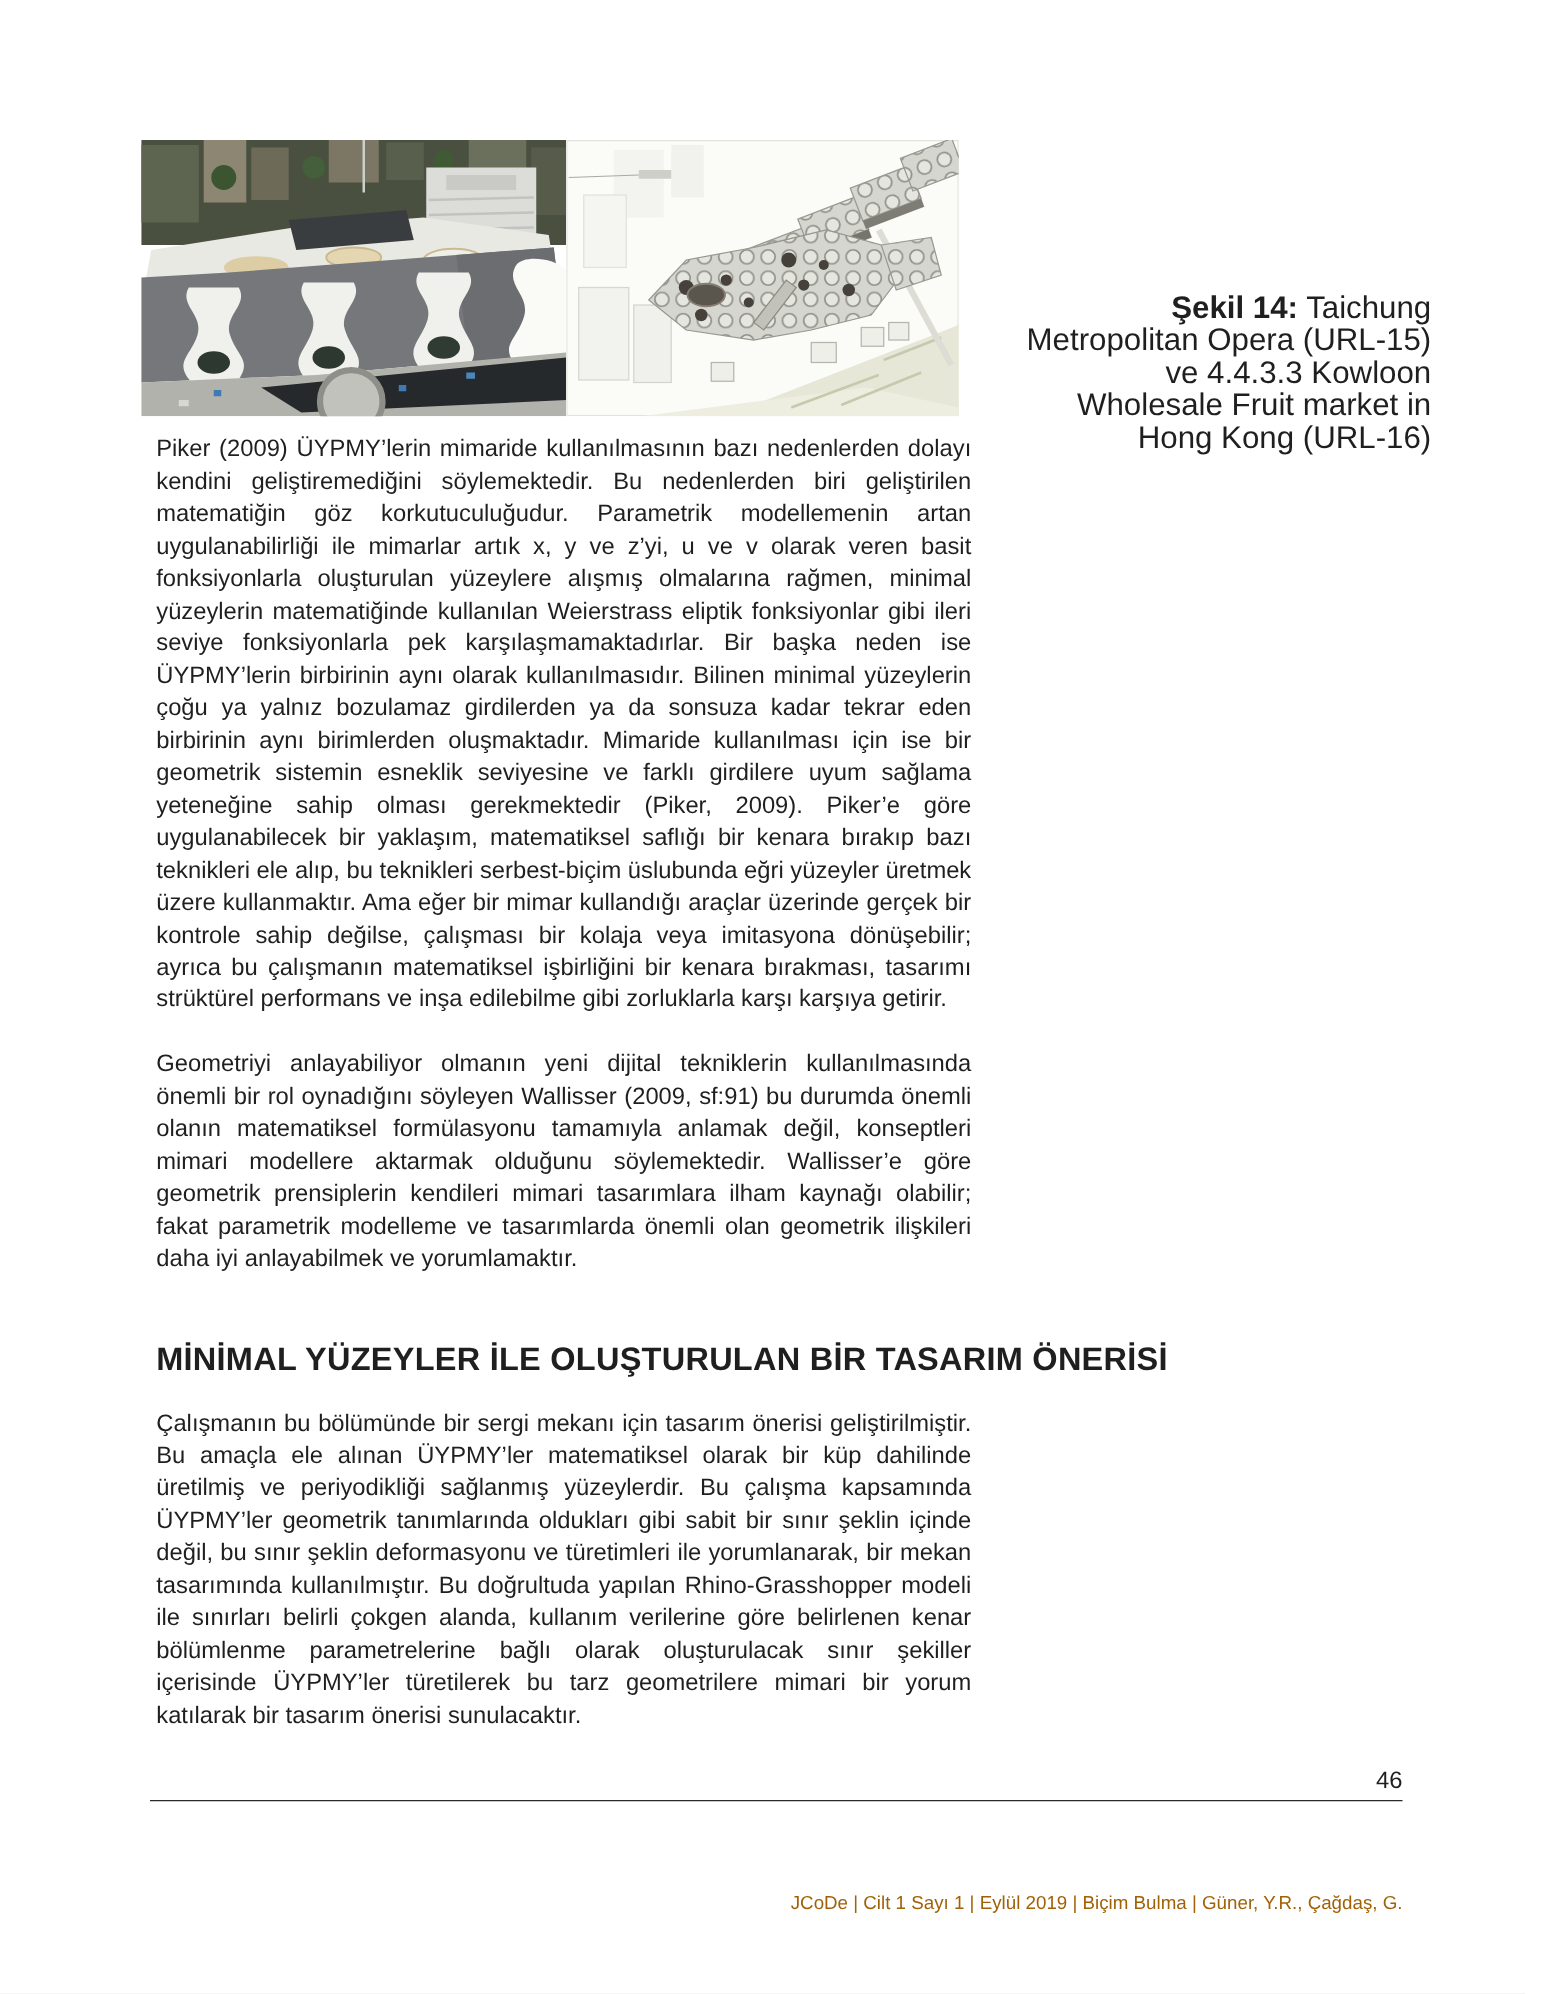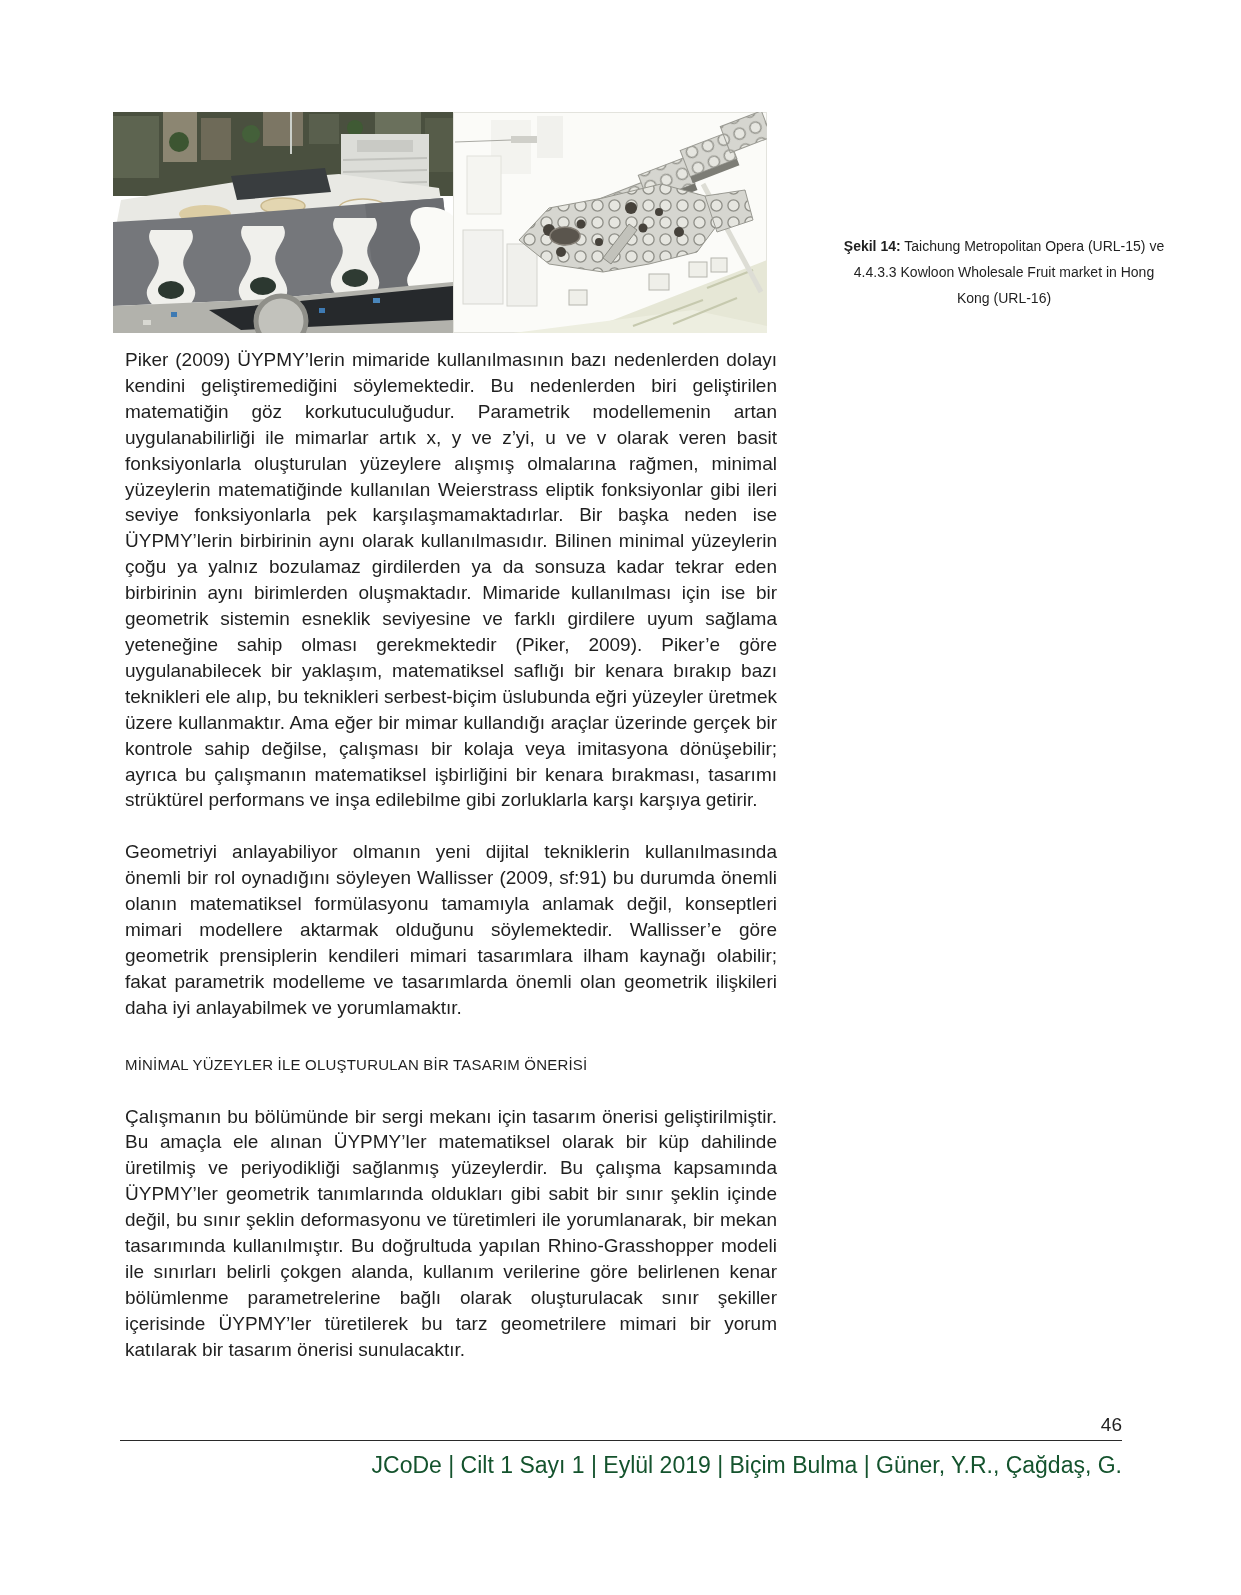--- a/index.html
+++ b/index.html
@@ -15,61 +15,61 @@
     overflow: hidden;
   }
   .figure-row { position: absolute; top: 112px; left: 113px; width: 654px; height: 221px; }
   .fig-img { position: absolute; top: 0; height: 221px; display: block; }
   .fig-img.left  { left: 0; width: 340px; }
   .fig-img.right { left: 340px; width: 314px; }
   .fig-img svg { width: 100%; height: 100%; display: block; }
 
   .caption {
     position: absolute;
-    left: 839px; top: 233px; width: 330px;
-    font-size: 14px; line-height: 26px;
+    left: 815px; top: 233px; width: 330px;
+    font-size: 25px; line-height: 26px;
     color: #1f1f1f;
-    text-align: center;
+    text-align: right;
   }
   .caption .cap-label { font-weight: bold; }
 
   .body-col {
     position: absolute;
     left: 125px; top: 347px; width: 652px;
     font-size: 19px; line-height: 25.9px;
     text-align: justify;
   }
   .body-col p { margin: 0 0 26px 0; }
   .section-heading {
-    font-size: 15px;
-    font-weight: normal;
+    font-size: 26px;
+    font-weight: bold;
     letter-spacing: 0.2px;
     white-space: nowrap;
-    margin: 31px 0 26px 0;
+    margin: 54px 0 26px 0;
     text-align: left;
   }
 
   .page-number {
     position: absolute;
     top: 1414px; right: 119px;
     font-size: 19px; font-weight: normal;
     text-align: right;
   }
   .footer-rule {
     position: absolute;
     top: 1440px; left: 120px; right: 119px;
     height: 0;
     border-top: 1.5px solid #2a2a2a;
   }
   .footer-line {
     position: absolute;
-    top: 1452px; right: 119px; left: 120px;
-    font-size: 23px;
+    top: 1514px; right: 119px; left: 120px;
+    font-size: 15px;
     text-align: right;
-    color: #14532d;
+    color: #a16207;
   }
 </style>
 </head>
 <body>
 
 <div class="page">
 
   <div class="figure-row">
 
     <div class="fig-img left">

